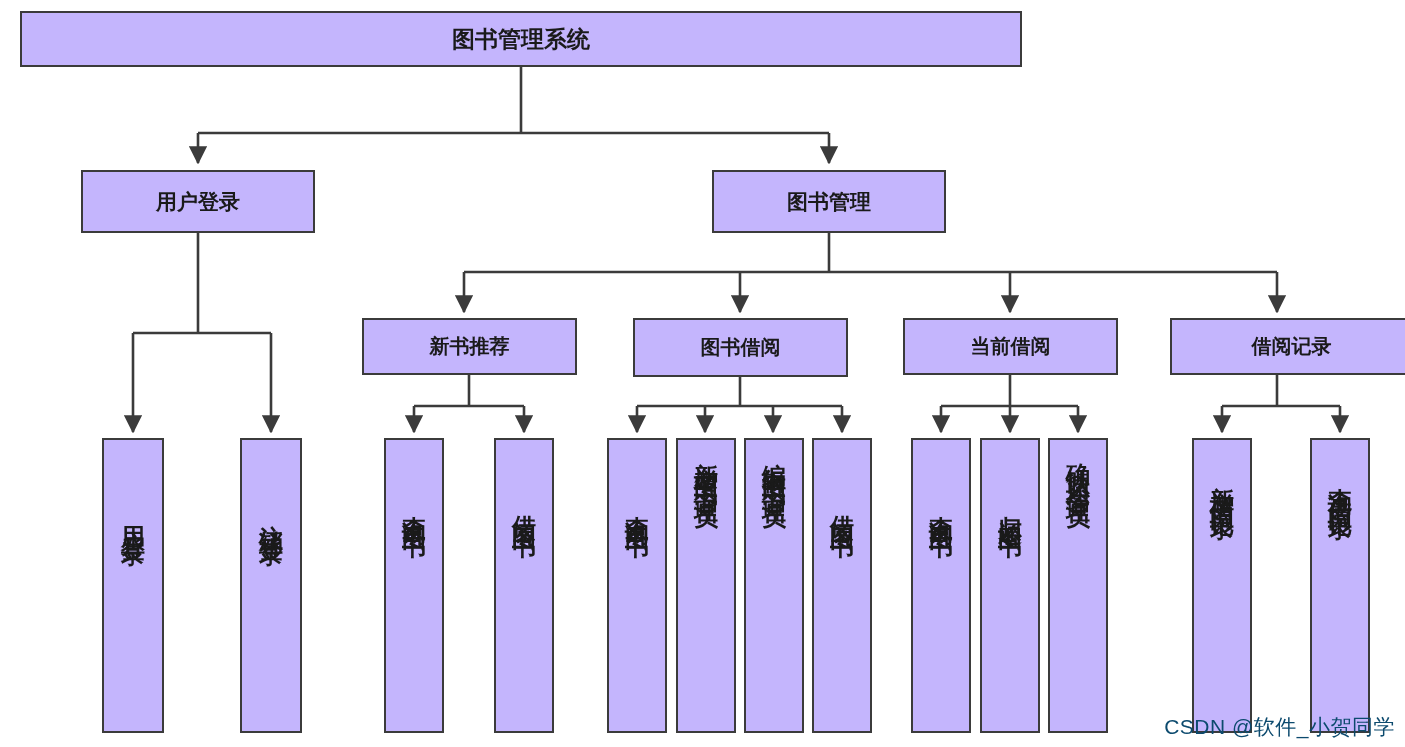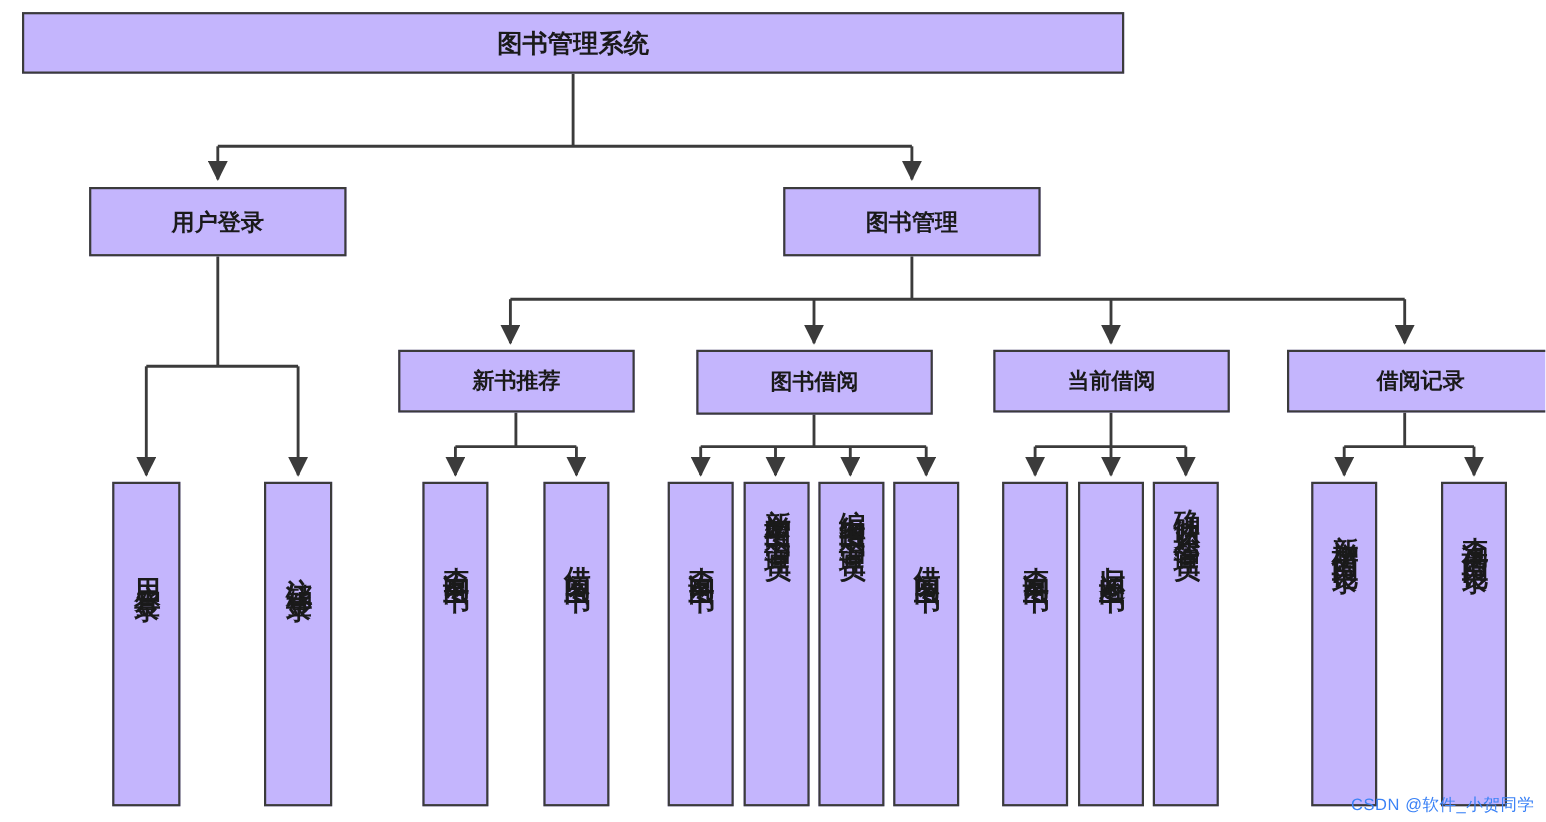--- a/index.html
+++ b/index.html
@@ -61,22 +61,22 @@
     color: #1a1a1a;
     white-space: nowrap;
   }
   .node.leaf.mid .vtext {
     
   }
   .watermark {
     position: absolute;
     right: 10px;
     bottom: 6px;
-    font-size: 15px;
-    color: #3b82f6;
+    font-size: 21px;
+    color: #0c4a6e;
     letter-spacing: 0.5px;
     z-index: 3;
     white-space: nowrap;
   }
 </style>
 </head>
 <body>
 
 <div id="stage">
 

